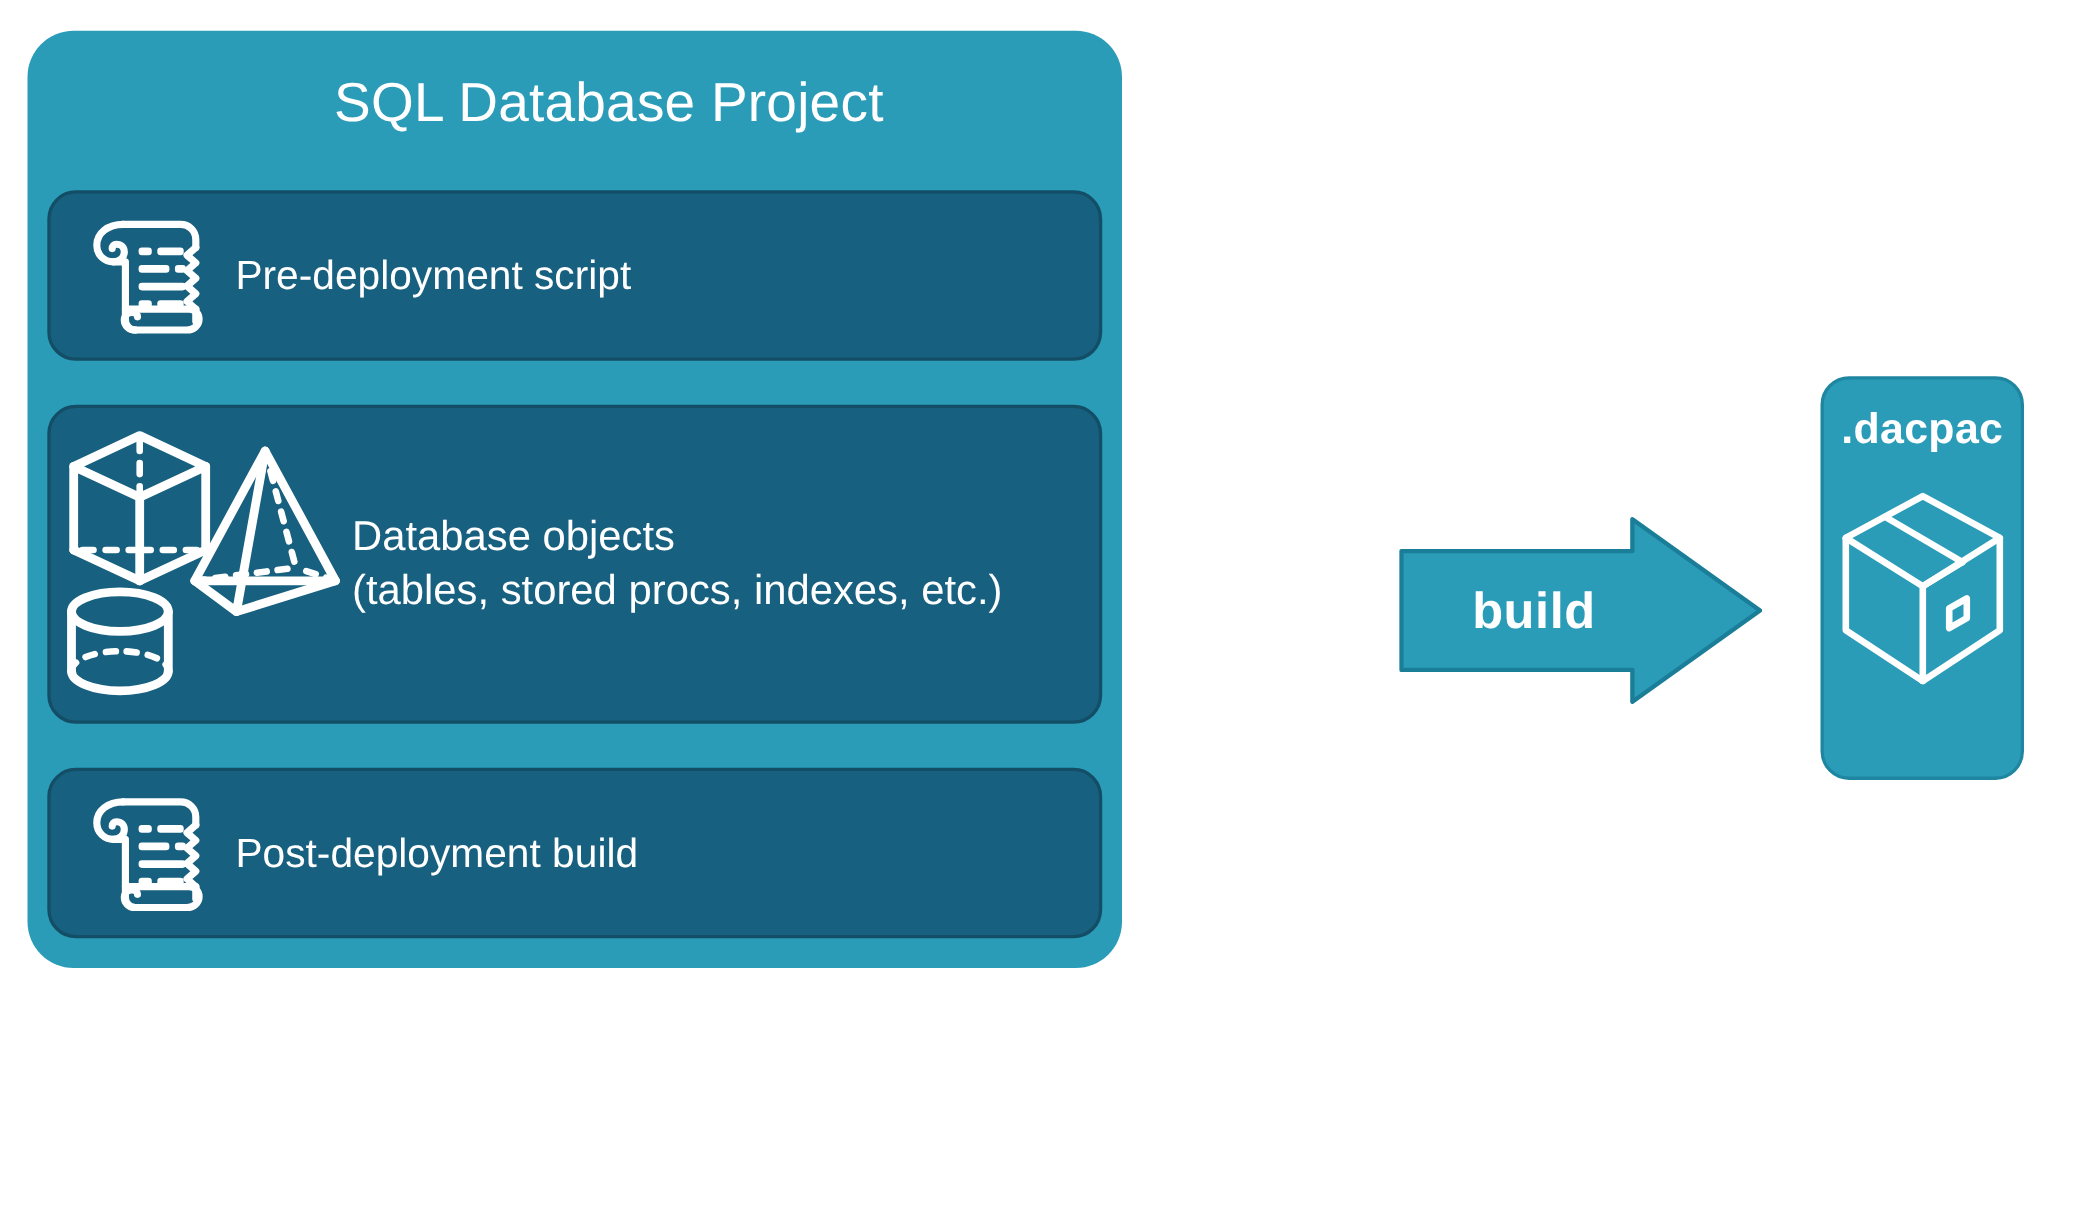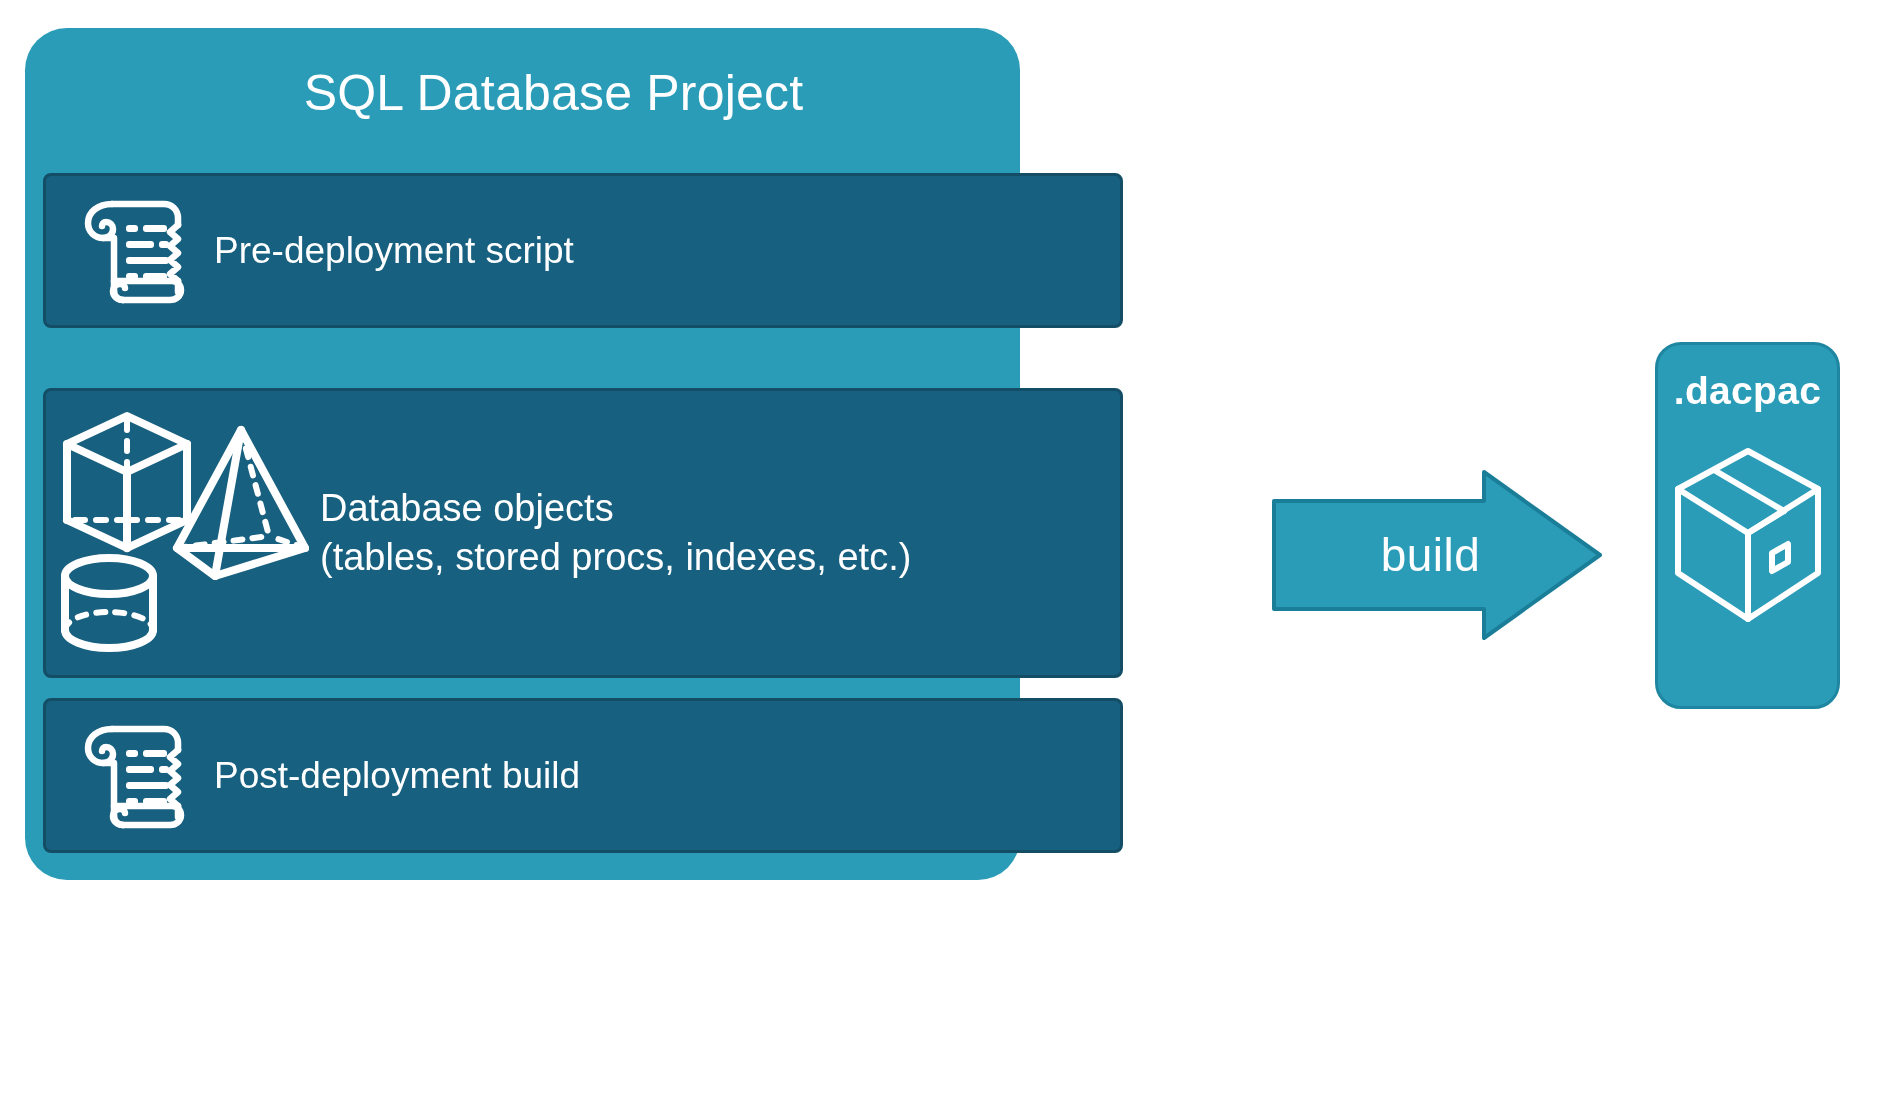--- a/index.html
+++ b/index.html
@@ -38,30 +38,30 @@
     font-weight: 400;
     letter-spacing: 0.2px;
     line-height: 1.1;
     padding-left: 31px;
   }
 
   
   .card {
     position: absolute;
     left: 18px;
-    width: 1080px;
+    width: 959px;
     background: #17607f;
     border: 3px solid #134e66;
-    border-radius: 8px;
+    border-radius: 26px;
     box-sizing: border-box;
     display: flex;
     align-items: center;
   }
   #card-pre   { top: 145px; height: 155px; }
-  #card-objects { top: 360px; height: 290px; }
+  #card-objects { top: 340px; height: 290px; }
   #card-post  { top: 670px; height: 155px; }
 
   .card-icon {
     flex: 0 0 auto;
     display: flex;
     align-items: center;
     justify-content: center;
   }
   .card-icon.scroll-slot { width: 160px; margin-left: 8px; }
   .card-icon.shapes-slot { width: 268px; margin-left: 6px; }
@@ -87,24 +87,23 @@
     position: absolute;
     left: 1272px;
     top: 470px;
     width: 245px;
     height: 170px;
     display: flex;
     align-items: center;
     justify-content: center;
     color: #ffffff;
     font-size: 46px;
-    font-weight: normal;
+    font-weight: bold;
     letter-spacing: 0.5px;
     pointer-events: none;
-    padding-left: 36px;
   }
 
   
   #dacpac-box {
     position: absolute;
     left: 1655px;
     top: 342px;
     width: 185px;
     height: 367px;
     background: #2a9cb8;

